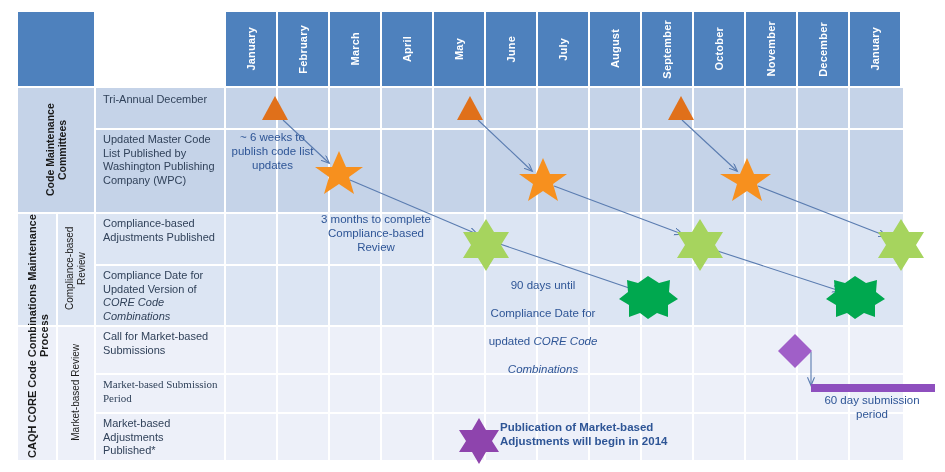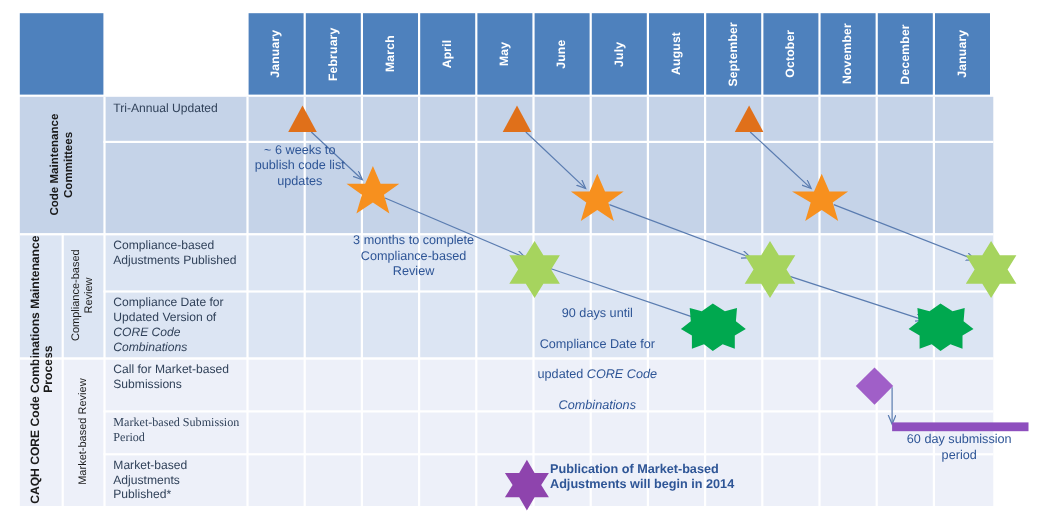--- a/index.html
+++ b/index.html
@@ -103,23 +103,26 @@
 
   <div class="cell grouplabel" style="left:58px;top:212px;width:36px;height:113px;">
     <span>Compliance-based Review</span>
   </div>
 
   <div class="cell grouplabel" style="left:58px;top:325px;width:36px;height:135px;">
     <span>Market-based Review</span>
   </div>
 
   <div class="cell actioncell" style="left:96px;top:88px;width:128px;height:40px;">
-    <span>Tri-Annual Updated</span>
-  </div>
-
+    <span>Tri-Annual December</span>
+  </div>
+
+  <div class="cell actioncell" style="left:96px;top:128px;width:128px;height:84px;">
+    <span>Updated Master Code List Published by Washington Publishing Company (WPC)</span>
+  </div>
 
   <div class="cell actioncell" style="left:96px;top:212px;width:128px;height:52px;">
     <span>Compliance-based Adjustments Published</span>
   </div>
 
   <div class="cell actioncell" style="left:96px;top:264px;width:128px;height:55px;">
     <span>Compliance Date for Updated Version of <span class="it">CORE Code Combinations</span></span>
   </div>
 
   <div class="cell actioncell" style="left:96px;top:325px;width:128px;height:48px;">

